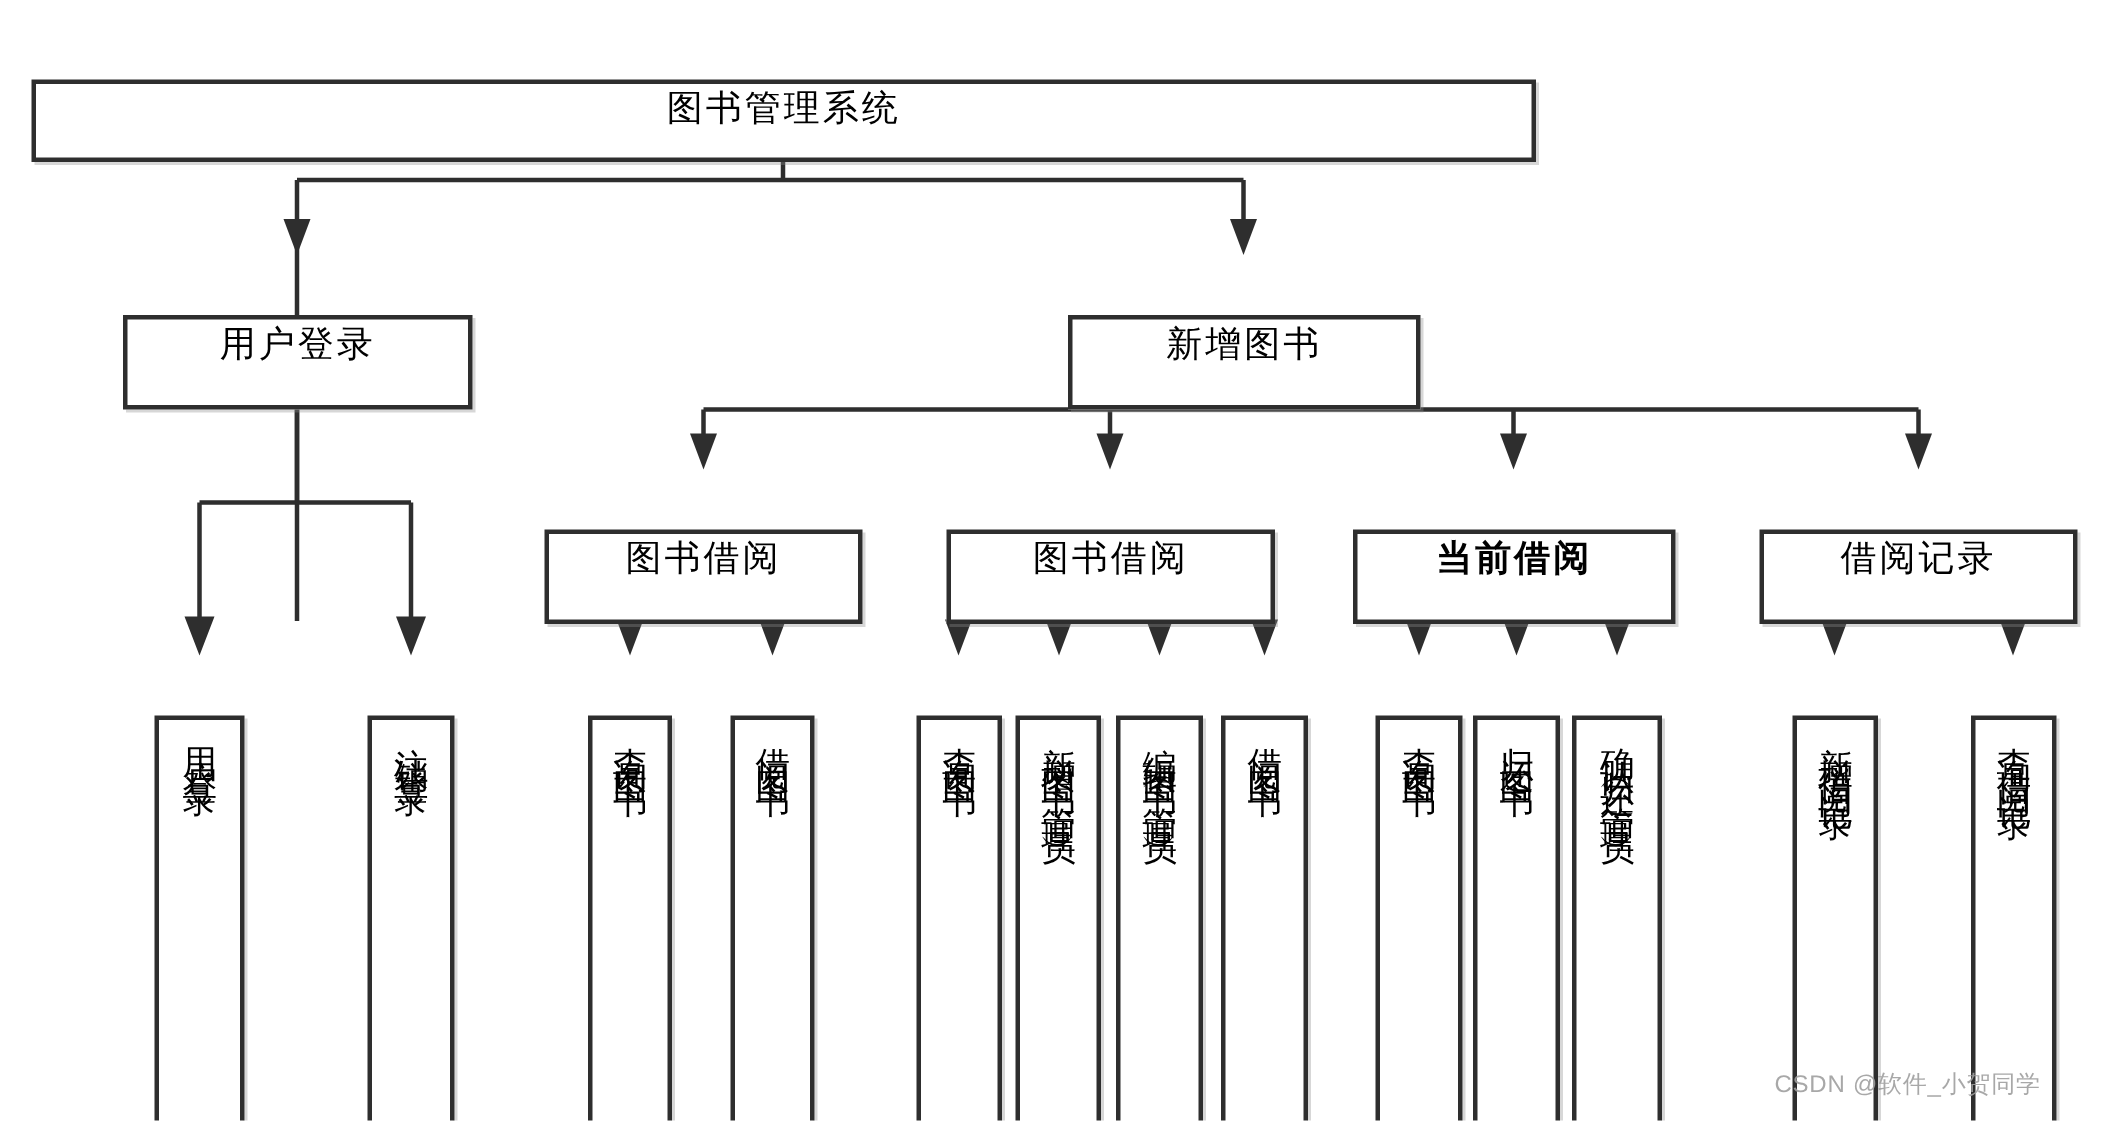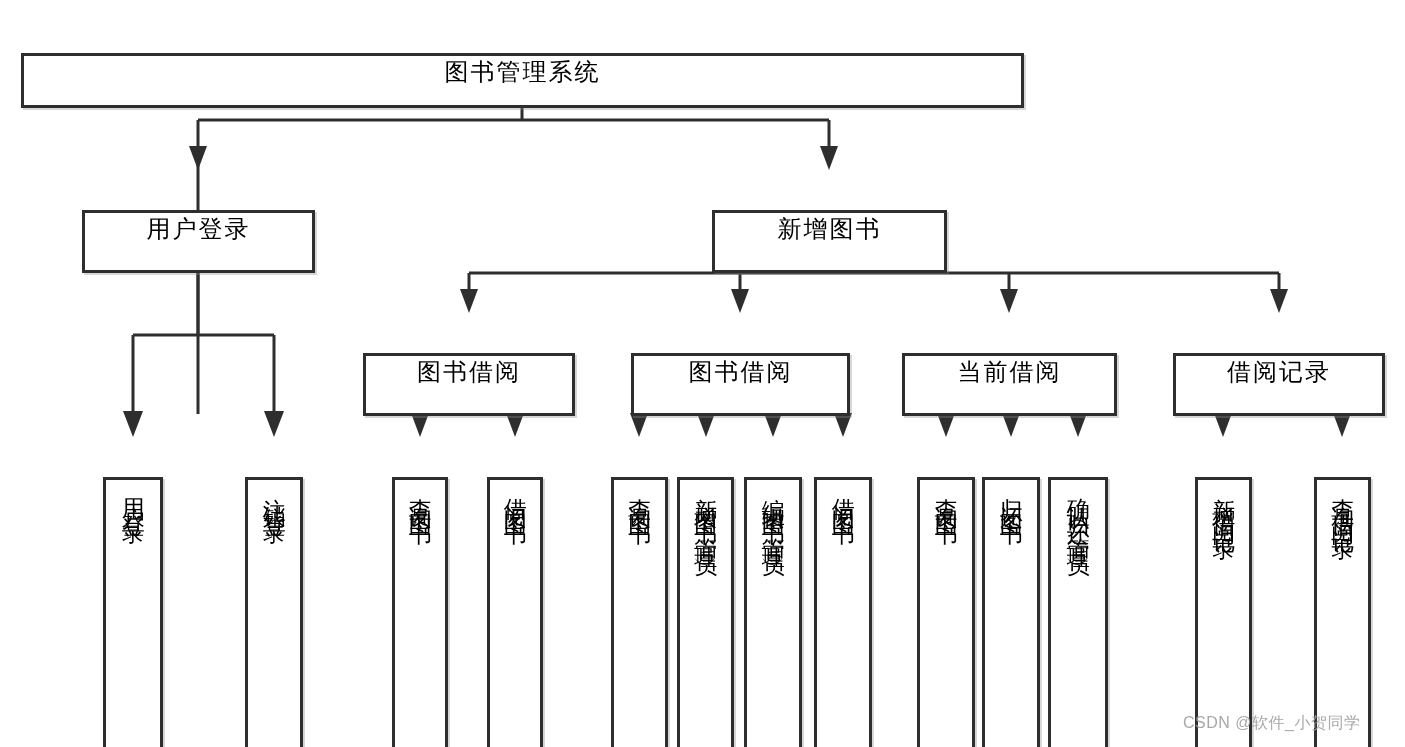--- a/index.html
+++ b/index.html
@@ -116,21 +116,21 @@
   <div class="node" style="left:712px; top:170px; width:235px; height:63px;">
     <span class="hlabel">新增图书</span>
   </div>
 
   <div class="node" style="left:363px; top:313px; width:212px; height:63px;">
     <span class="hlabel">图书借阅</span>
   </div>
   <div class="node" style="left:631px; top:313px; width:219px; height:63px;">
     <span class="hlabel">图书借阅</span>
   </div>
-  <div class="node" style="left:902px; top:313px; width:215px; height:63px;">
+  <div class="node" style="left:902px; top:313px; width:215px; height:63px;font-weight:bold;">
     <span class="hlabel">当前借阅</span>
   </div>
   <div class="node" style="left:1173px; top:313px; width:212px; height:63px;">
     <span class="hlabel">借阅记录</span>
   </div>
 
   <div class="node" style="left:103px; top:437px; width:60px; height:297px;">
     <span class="vlabel">用户登录</span>
   </div>
   <div class="node" style="left:245px; top:437px; width:58px; height:297px;">

